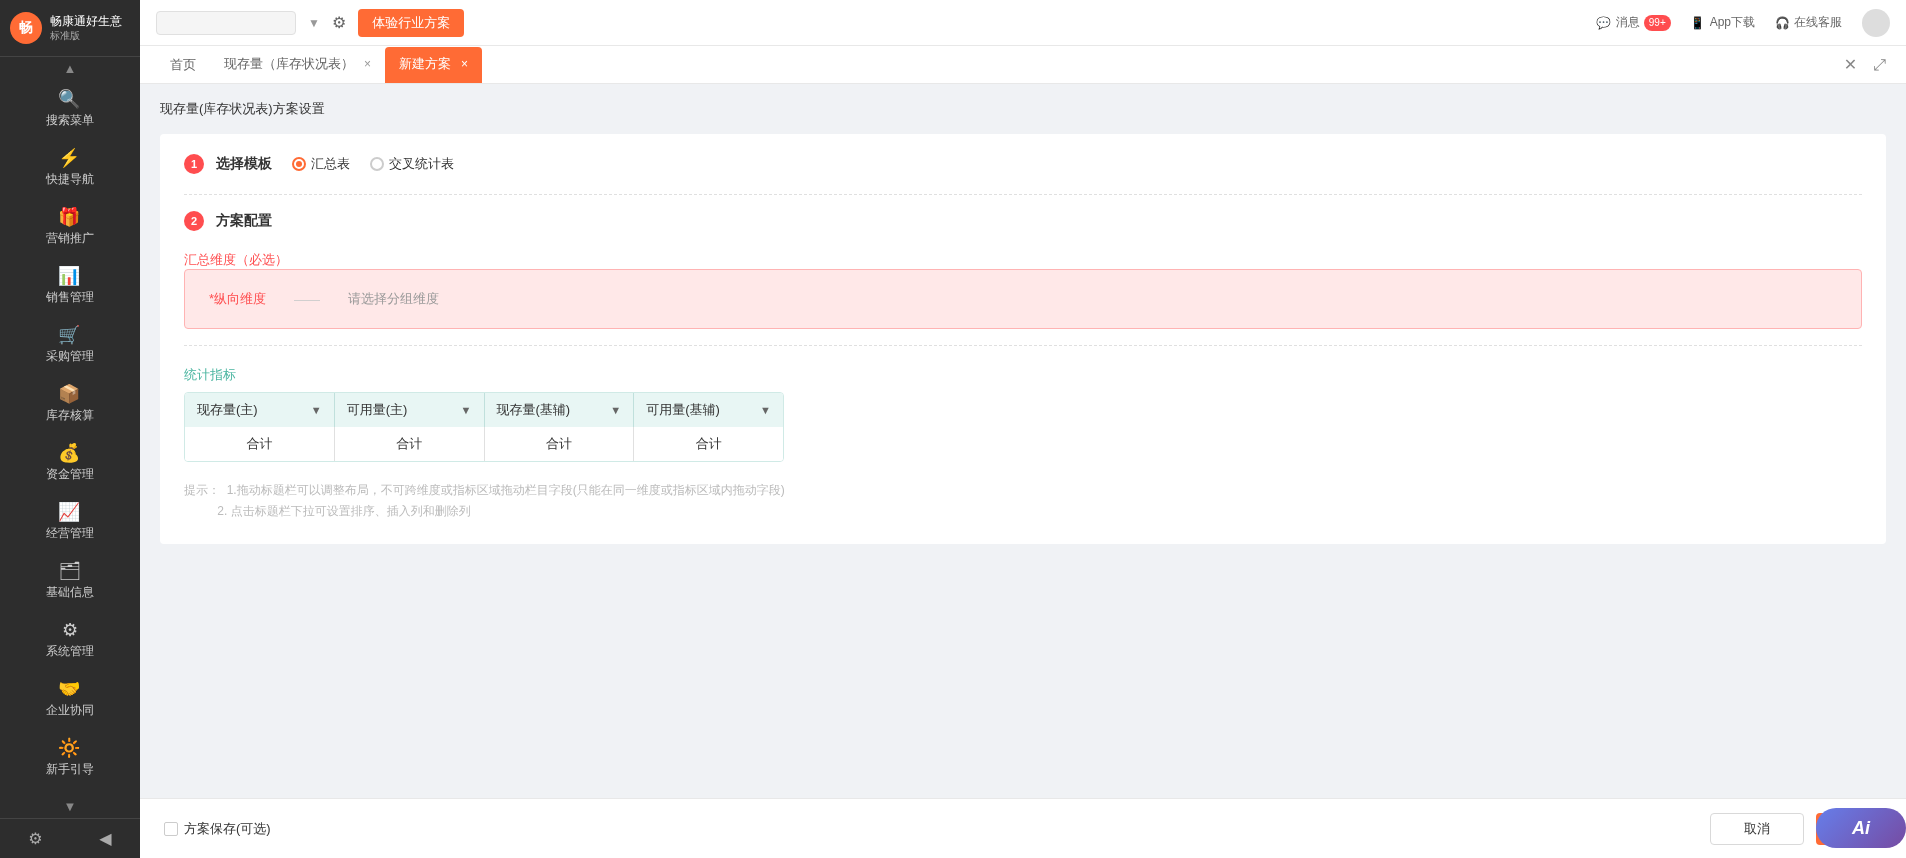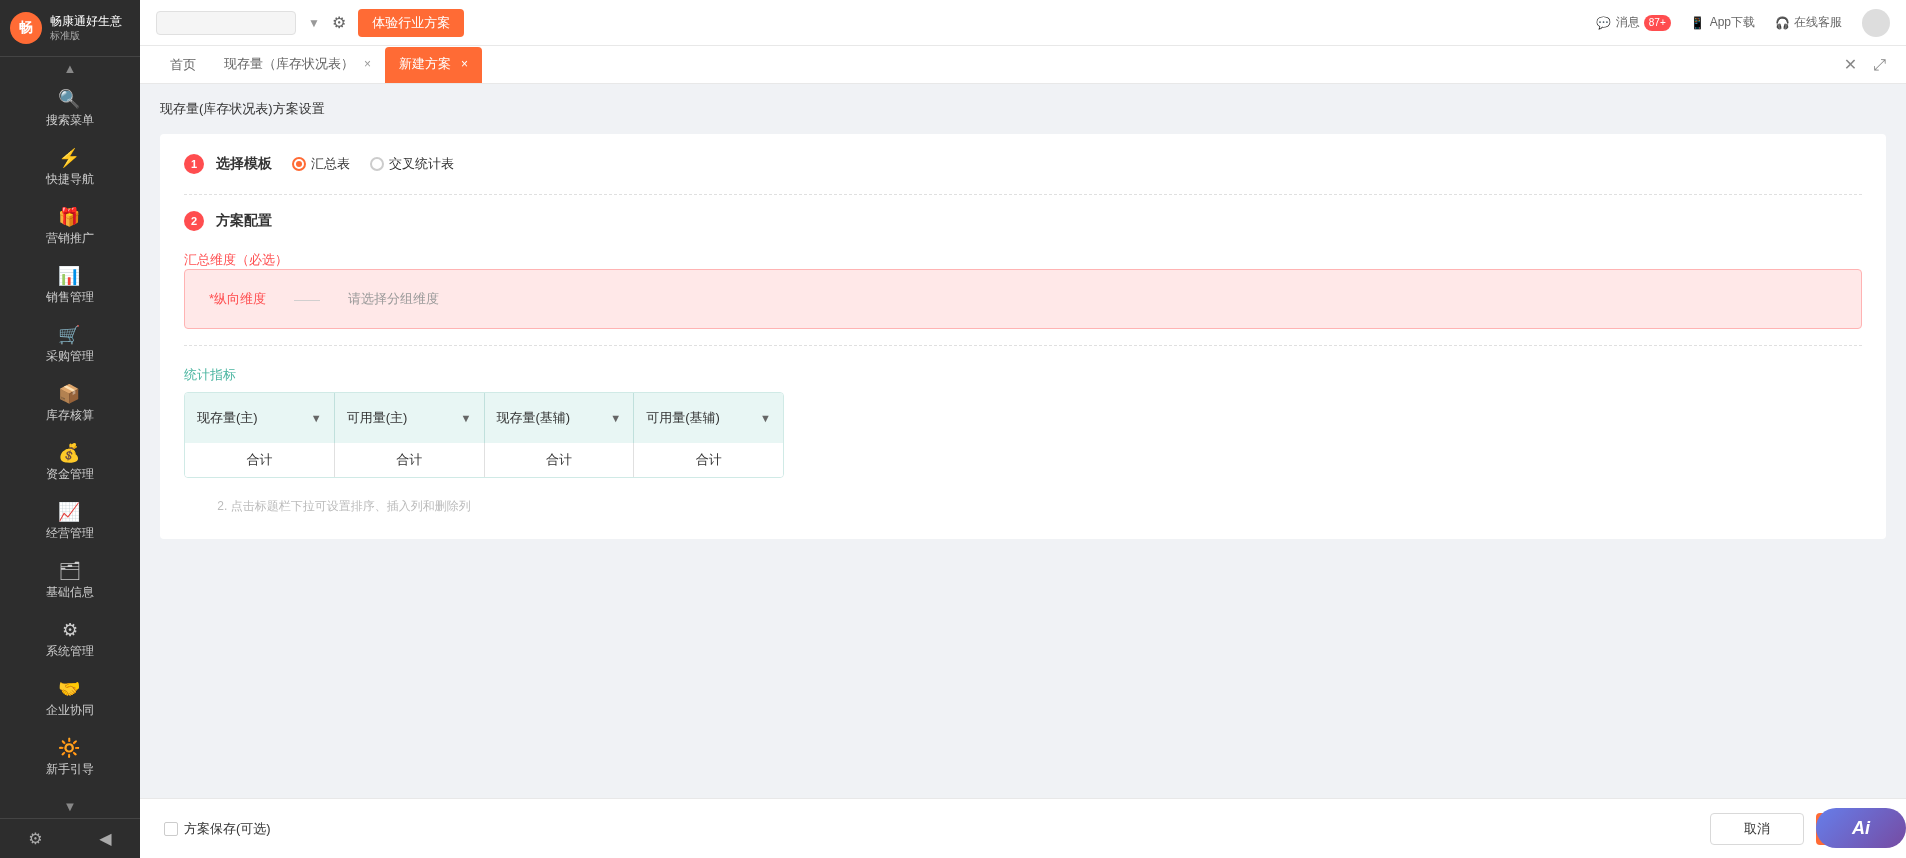--- a/index.html
+++ b/index.html
@@ -357,21 +357,21 @@
       border-radius: 4px;
       overflow: hidden;
       width: 600px;
     }
     .stats-table-header {
       display: flex;
       background: #e8f6f4;
     }
     .stats-col {
       flex: 1;
-      padding: 16px 12px;
+      padding: 8px 12px;
       border-right: 1px solid #c0e0dc;
       display: flex;
       align-items: center;
       justify-content: space-between;
       font-size: 13px;
       color: #333;
     }
     .stats-col:last-child { border-right: none; }
     .stats-table-body {
       display: flex;
@@ -544,21 +544,21 @@
 
   <div class="topbar">
     <input class="topbar-search" type="text" placeholder="" style="">
     <span class="topbar-dropdown-icon">▼</span>
     <span class="topbar-gear">⚙</span>
     <button class="topbar-trial-btn">体验行业方案</button>
     <div class="topbar-right">
       <div class="topbar-right-item">
         <span>💬</span>
         <span>消息</span>
-        <span class="badge">87+</span>
+        <span class="badge">99+</span>
       </div>
       <div class="topbar-right-item">
         <span>📱</span>
         <span>App下载</span>
       </div>
       <div class="topbar-right-item">
         <span>🎧</span>
         <span>在线客服</span>
       </div>
       <div class="topbar-avatar"></div>
@@ -647,20 +647,21 @@
           </div>
           <div class="stats-table-body">
             <div class="stats-cell">合计</div>
             <div class="stats-cell">合计</div>
             <div class="stats-cell">合计</div>
             <div class="stats-cell">合计</div>
           </div>
         </div>
 
         <div class="tips-section">
+          <p>提示：&nbsp;&nbsp;<span>1.拖动标题栏可以调整布局，不可跨维度或指标区域拖动栏目字段(只能在同一维度或指标区域内拖动字段)</span></p>
           <p>&nbsp;&nbsp;&nbsp;&nbsp;&nbsp;&nbsp;&nbsp;&nbsp;&nbsp;&nbsp;<span>2. 点击标题栏下拉可设置排序、插入列和删除列</span></p>
         </div>
       </div>
     </div>
   </div>
 
   <div class="bottom-bar">
     <div class="save-checkbox">
       <div class="checkbox-box"></div>
       <span>方案保存(可选)</span>

